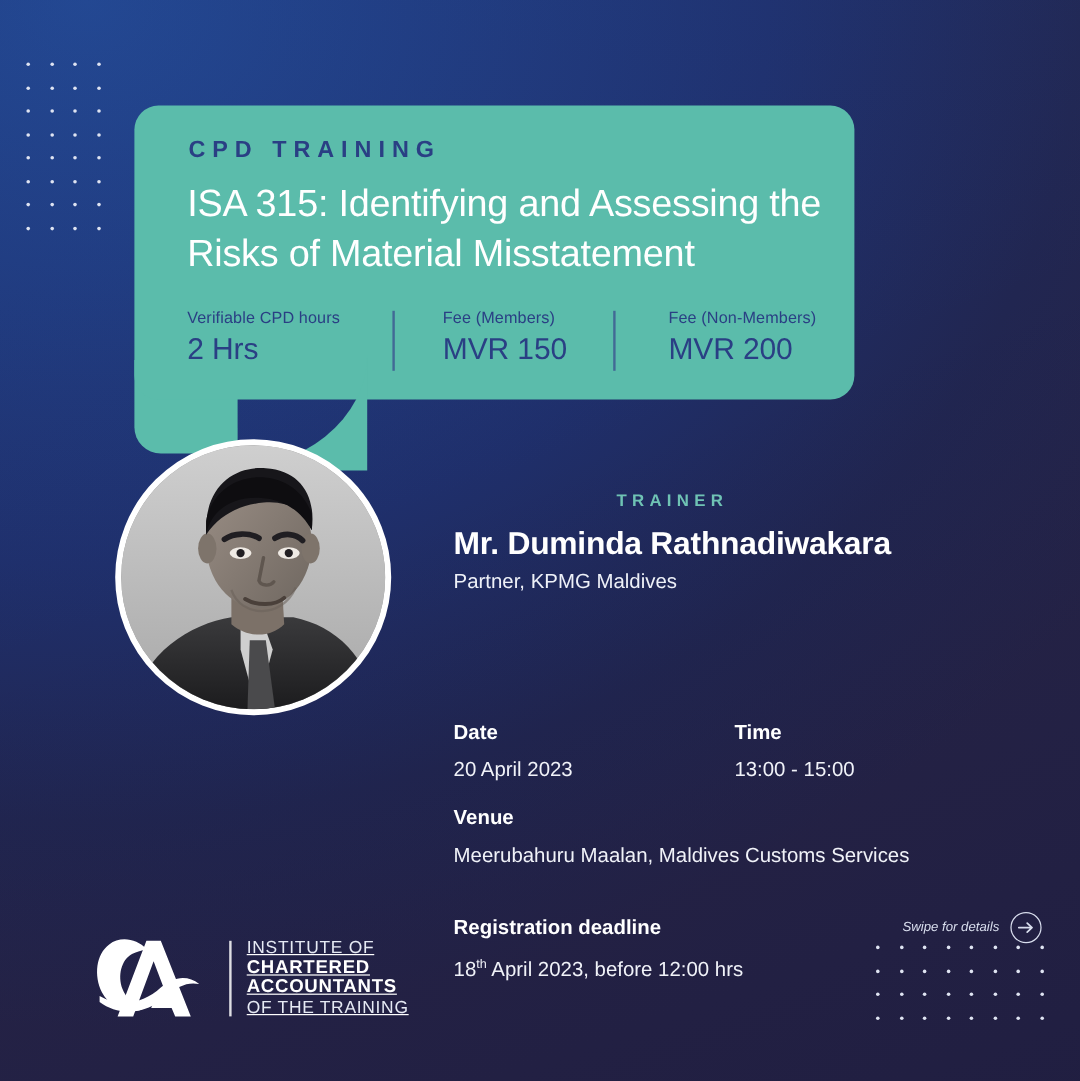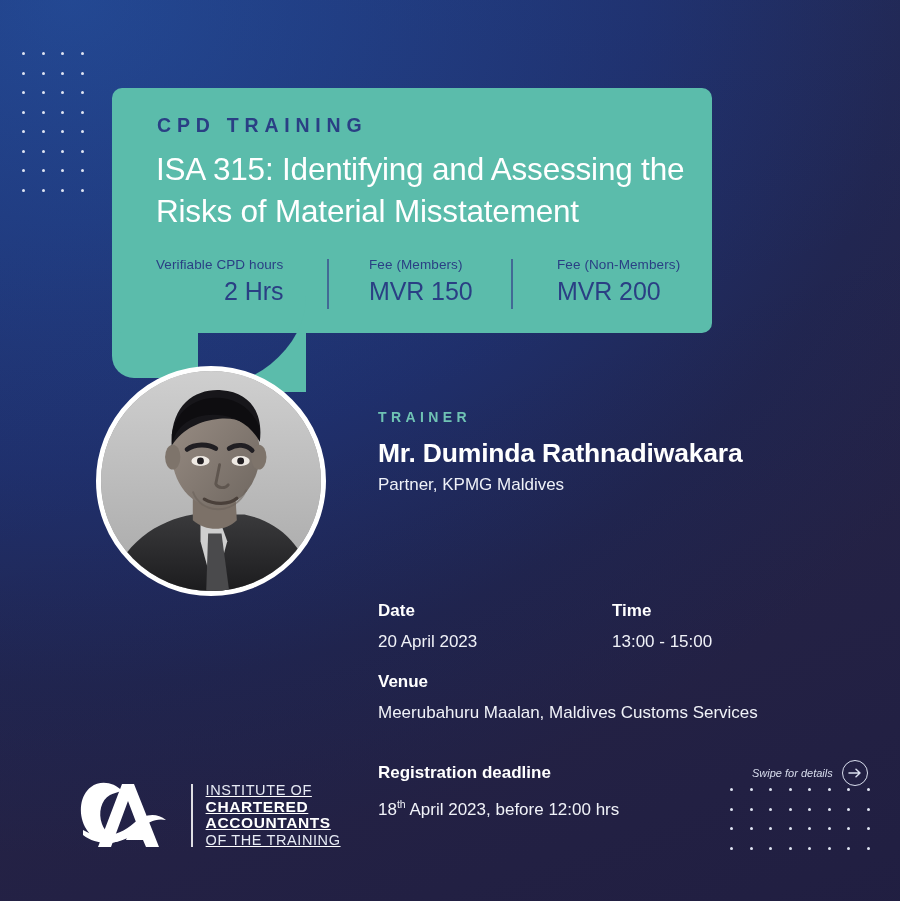--- a/index.html
+++ b/index.html
@@ -35,21 +35,21 @@
   }
   #dots-top-left { left:22px; top:52px; width:80px; height:145px; }
   #dots-bottom-right { left:730px; top:788px; width:145px; height:65px; }
 
   
   #cpd-card {
     position:absolute;
     left:112px; top:88px;
     width:600px; height:245px;
     background:#5bbcab;
-    border-radius:10px;
+    border-radius:20px;
     z-index:3;
   }
   
   #cpd-card-tail {
     position:absolute;
     left:112px; top:300px;
     width:86px; height:78px;
     background:#5bbcab;
     border-bottom-left-radius:22px;
     z-index:3;
@@ -107,21 +107,21 @@
     line-height:18px;
   }
   .fact-value {
     font-size:25px;
     font-weight:400;
     color:#2a3f84;
     line-height:33px;
     margin-top:1px;
     letter-spacing:-0.1px;
   }
-  #fact-0 { left:0px;text-align:right; }
+  #fact-0 { left:0px; }
   #fact-1 { left:213px; }
   #fact-2 { left:401px; }
   .fact-divider {
     position:absolute;
     top:3px;
     width:1.5px; height:50px;
     background:#3a4d8d;
     opacity:0.75;
   }
   #fact-divider-0 { left:171px; }
@@ -144,20 +144,21 @@
   #trainer-block {
     position:absolute;
     left:378px; top:408px;
     z-index:4;
   }
   .trainer-eyebrow {
     font-size:14px; font-weight:700;
     letter-spacing:4.4px;
     color:#6fc3b4;
     line-height:18px;
+    text-align:center;
   }
   .trainer-name {
     font-size:26.5px; font-weight:700;
     color:#ffffff;
     line-height:36px;
     margin-top:9px;
     letter-spacing:-0.2px;
   }
   .trainer-role {
     font-size:17px; font-weight:400;

